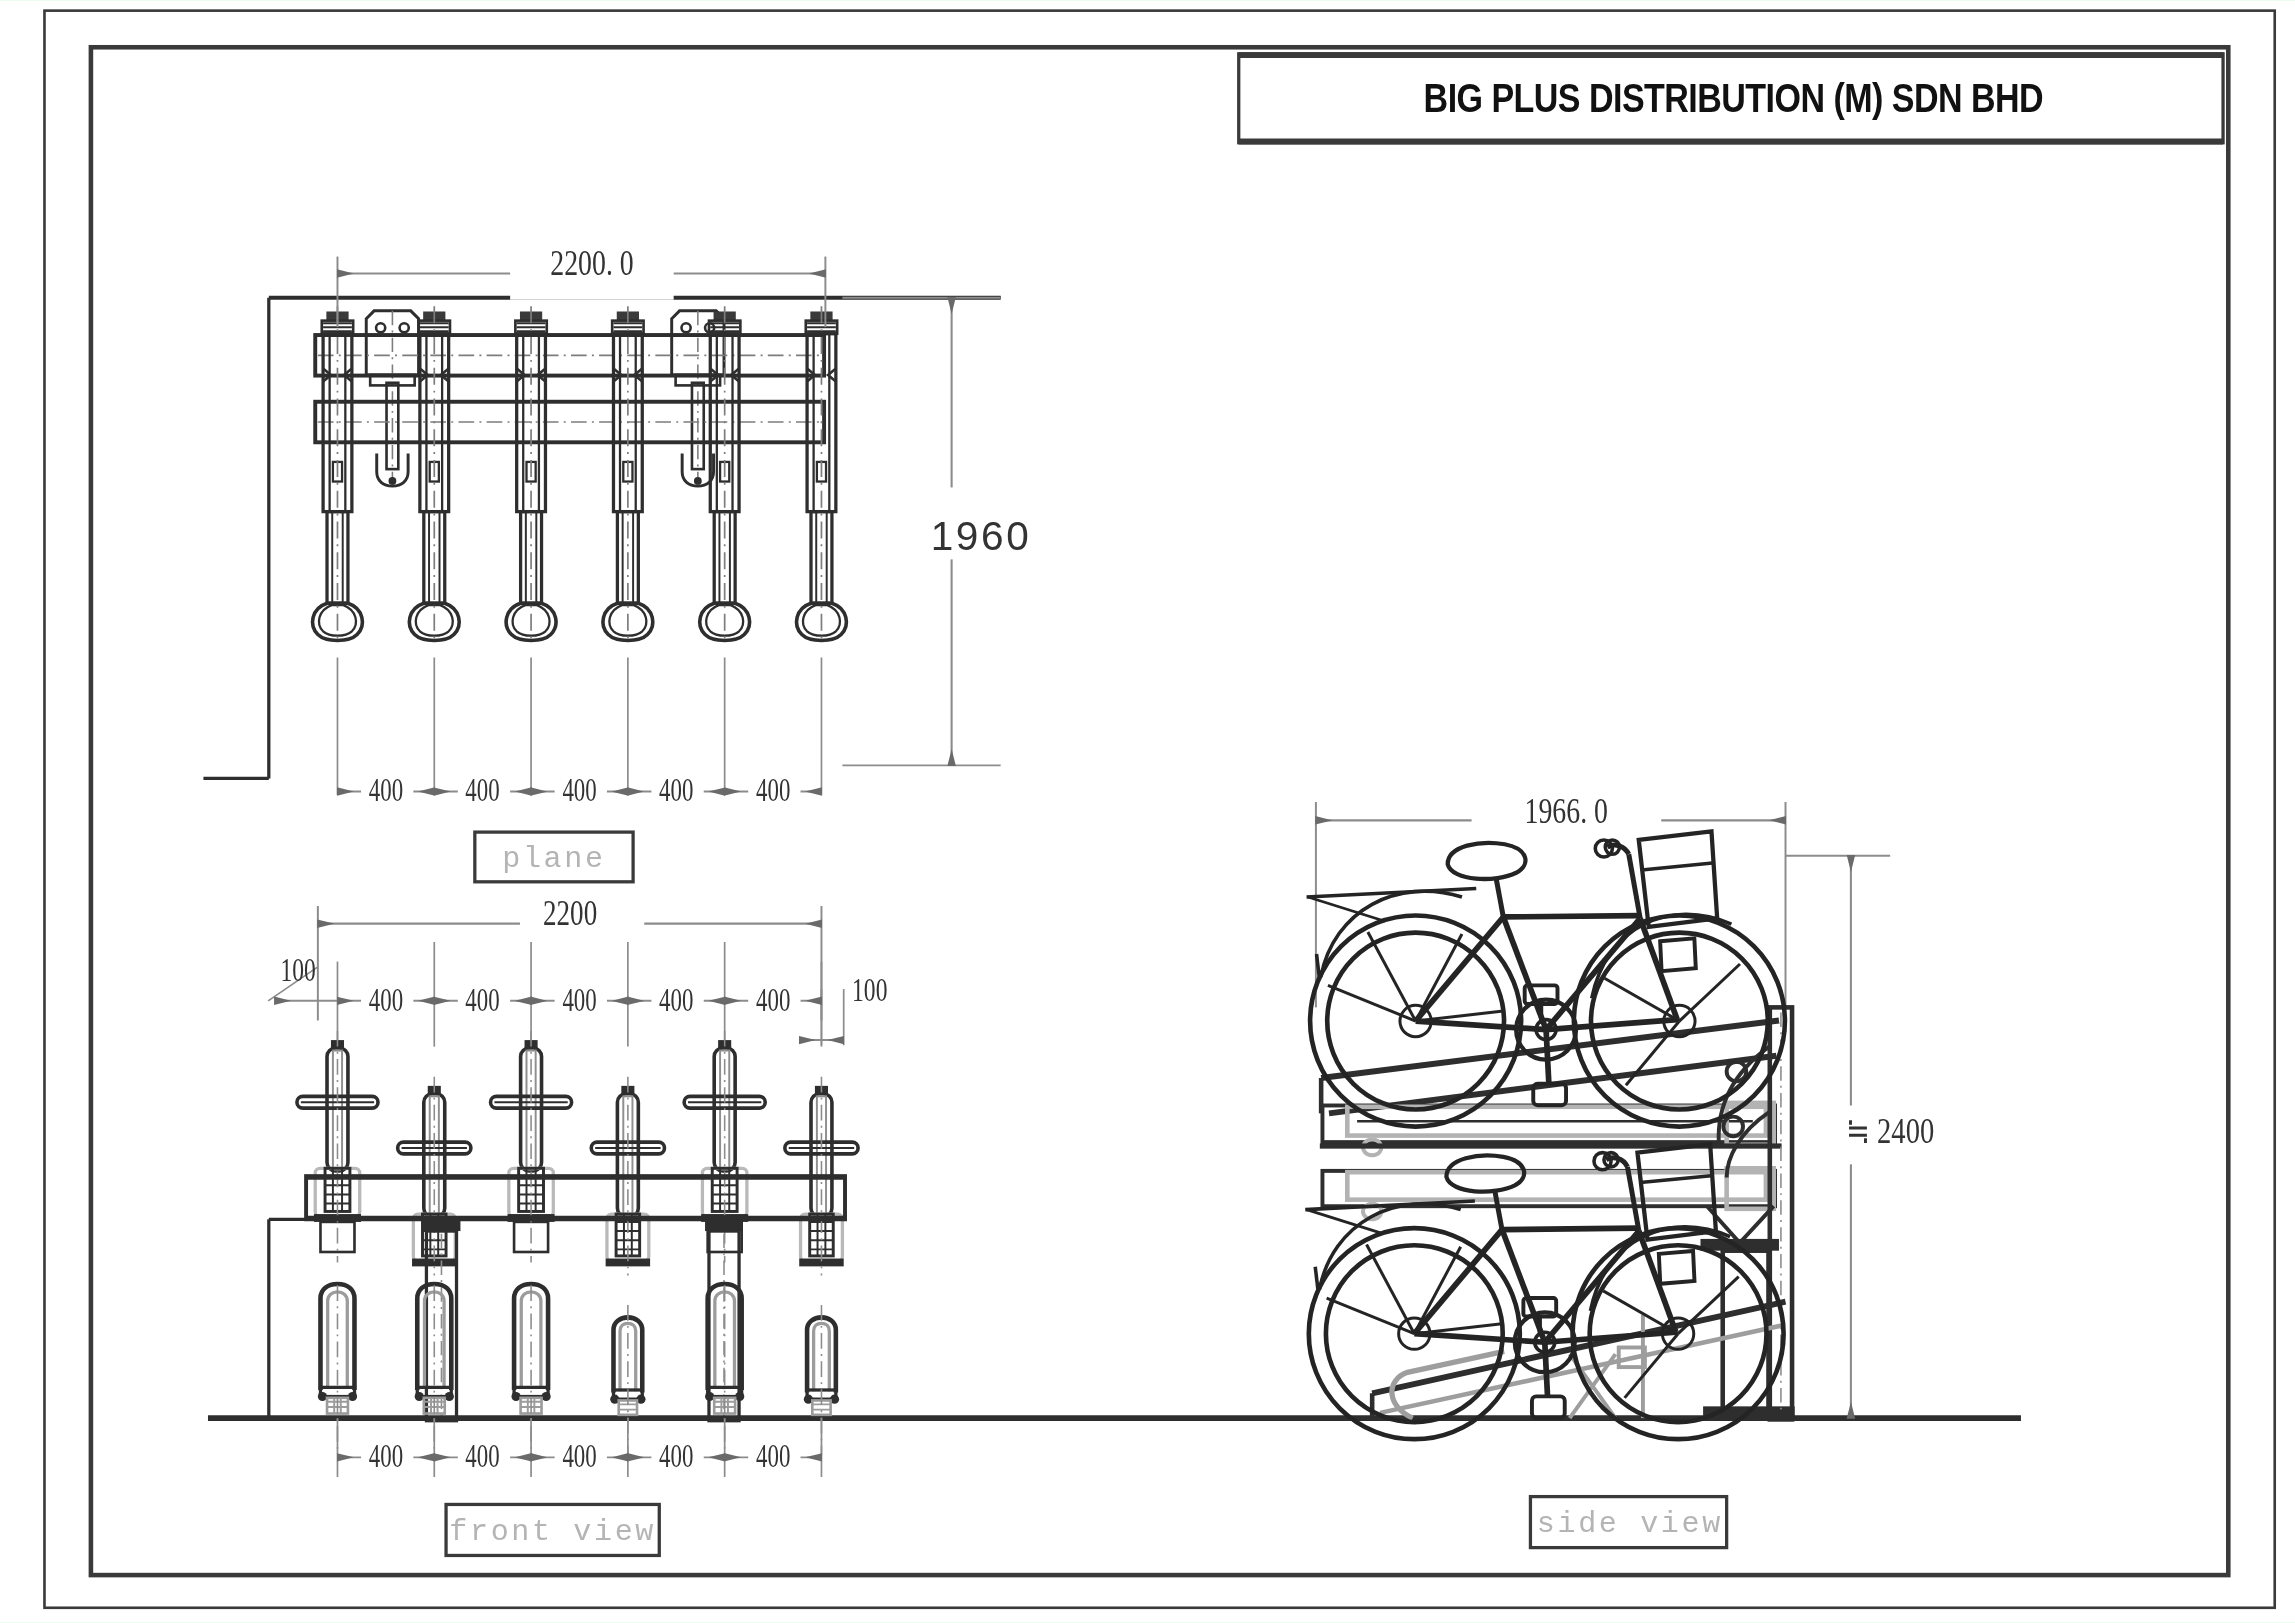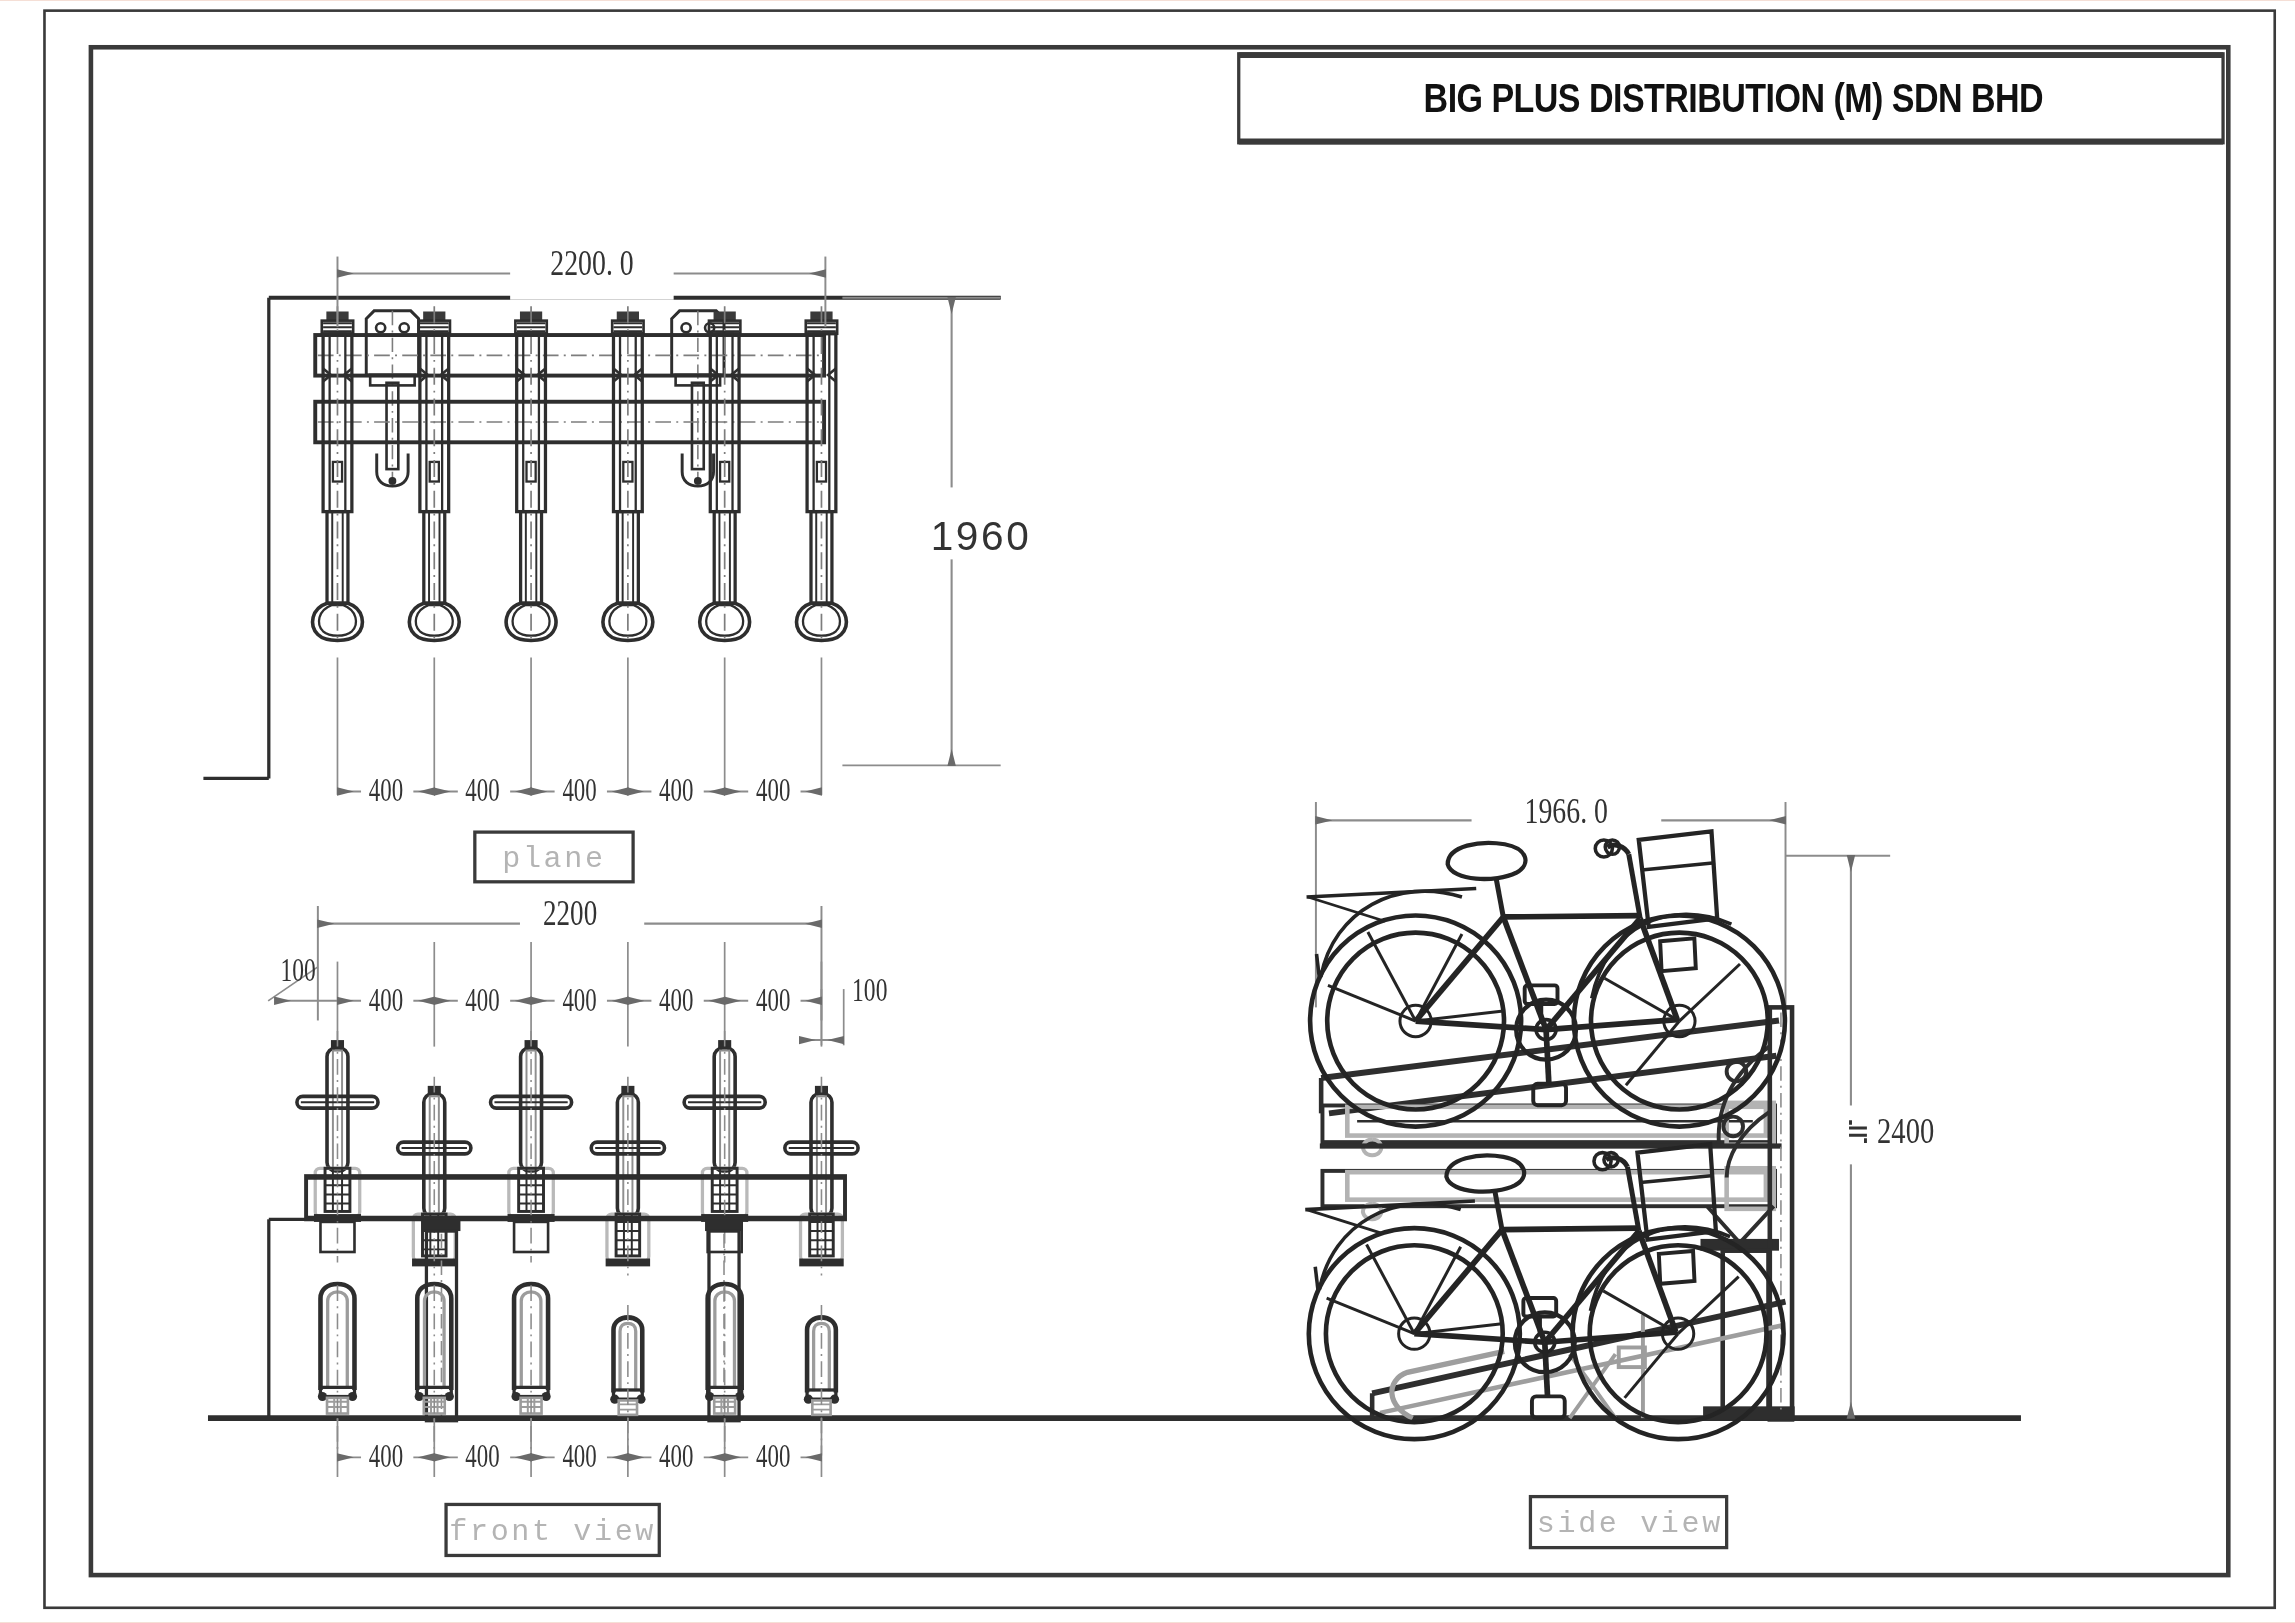--- a/index.html
+++ b/index.html
@@ -1,18 +1,18 @@
 <!DOCTYPE html>
 <html style="font-size:10.5px"><head>
 <meta charset="utf-8">
 <style>
   html,body{margin:0;padding:0;background:#ffffff;}
   body{width:2295px;height:1623px;overflow:hidden;
        font-family:"Liberation Serif",serif;}
-  #sheet{position:relative;width:2295px;height:1623px;background:#c2410c;}
+  #sheet{position:relative;width:2295px;height:1623px;background:#86efac;}
   svg{display:block;}
   .ttl{font-family:"Liberation Sans",sans-serif;font-weight:bold;
        font-size:62px;letter-spacing:-1px;fill:#111;}
   .dimtxt{font-family:"Liberation Serif",serif;font-size:56px;fill:#333;}
   .dimtxt-s{font-family:"Liberation Serif",serif;font-size:50px;fill:#333;}
   .dimiso{font-family:"Liberation Sans",sans-serif;font-size:62px;fill:#333;
           letter-spacing:4px;font-weight:300;}
   .viewlbl{font-family:"Liberation Mono",monospace;font-size:46px;fill:#b4b4b4;
            letter-spacing:4px;}
 </style>

